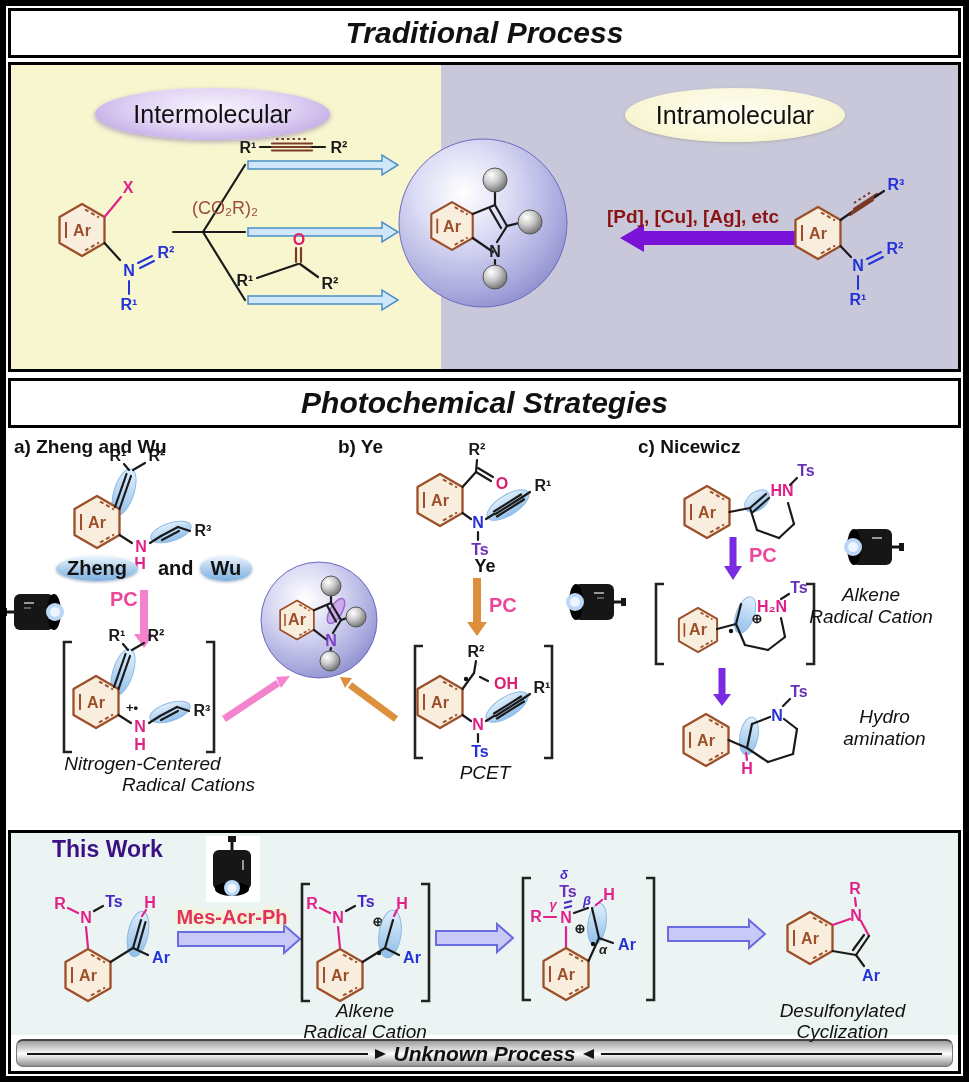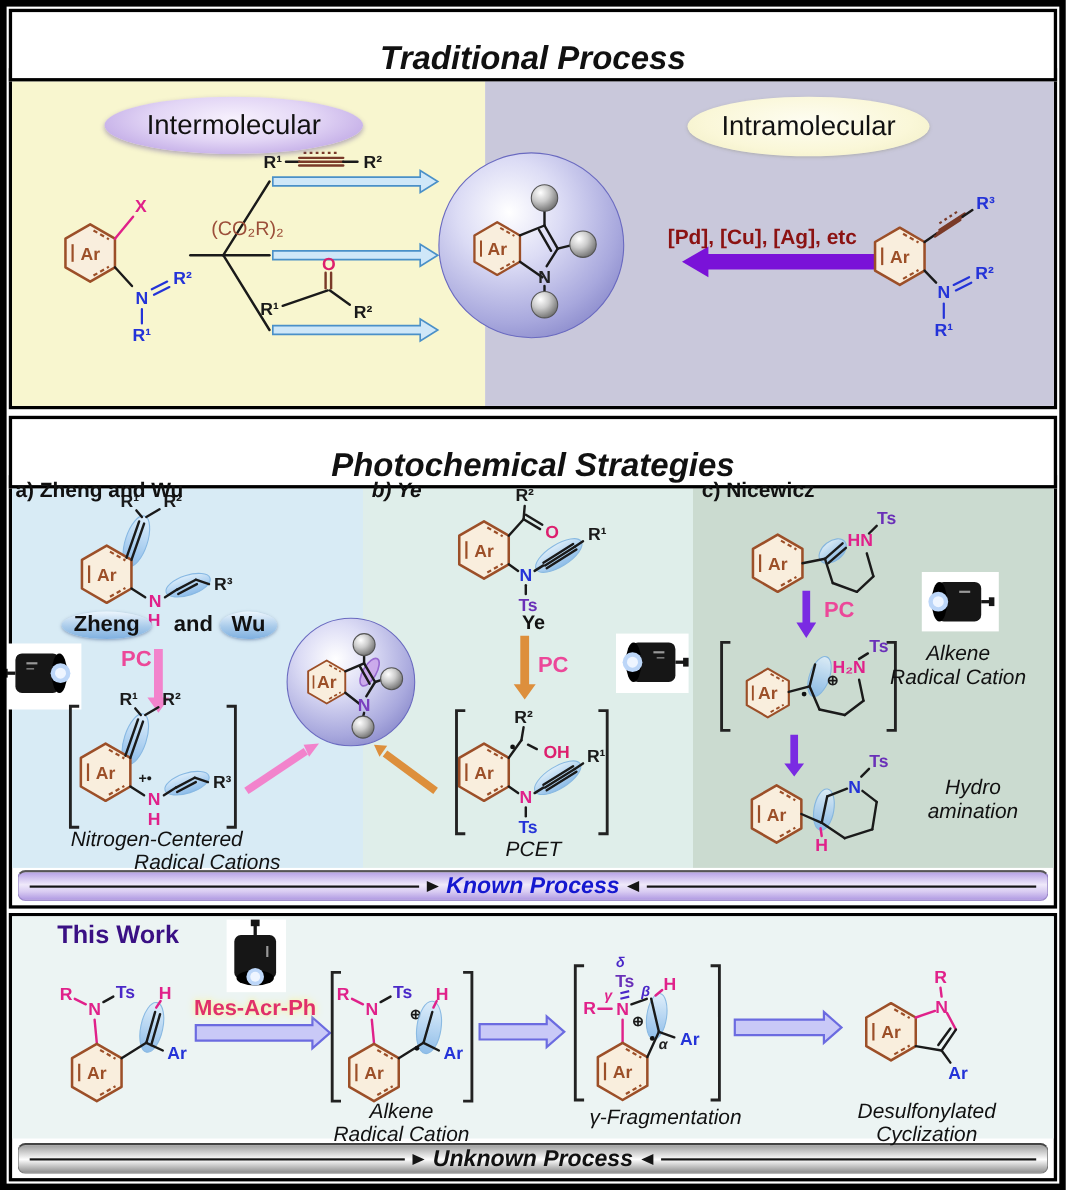--- a/index.html
+++ b/index.html
@@ -1,18 +1,18 @@
 <!DOCTYPE html>
 <html><head>
 <meta charset="utf-8">
 <style>
   html,body{margin:0;padding:0;background:#fff;}
   .page{position:relative;width:969px;height:1082px;background:#fff;font-family:"Liberation Sans",sans-serif;overflow:hidden;}
   .frame{position:absolute;inset:0;border:6px solid #000;pointer-events:none;z-index:50;}
-  .titlebox{position:absolute;left:8px;width:953px;height:66px;background:#fff;border:3px solid #000;box-sizing:border-box;display:flex;align-items:flex-end;justify-content:center;z-index:5;}
+  .titlebox{position:absolute;left:8px;width:953px;height:50px;background:#fff;border:3px solid #000;box-sizing:border-box;display:flex;align-items:center;justify-content:center;z-index:5;}
   .titlebox .t{font-size:30px;font-weight:bold;font-style:italic;color:#111;}
   .secbox{position:absolute;left:8px;width:953px;border:3px solid #000;box-sizing:border-box;z-index:1;}
   .trad-left{position:absolute;top:0;left:0;bottom:0;width:430px;background:#f8f6cf;}
   .trad-right{position:absolute;top:0;right:0;bottom:0;left:430px;background:#c9c8db;}
   .panel-a{position:absolute;top:0;bottom:34px;left:0;width:319px;background:#d8ebf5;}
   .panel-b{position:absolute;top:0;bottom:34px;left:319px;width:300px;background:#dfeeea;}
   .panel-c{position:absolute;top:0;bottom:34px;left:619px;right:0;background:#cbdbd0;}
   .work-bg{position:absolute;inset:0 0 36px 0;background:#ecf4f3;}
   .oval{position:absolute;border-radius:50%;display:flex;align-items:center;justify-content:center;z-index:6;}
   .oval-purple{background:radial-gradient(ellipse at 50% 38%,#f7f1fd 0%,#e2d5f5 45%,#b094de 100%);box-shadow:0 2px 5px rgba(90,70,150,.45);}
@@ -64,32 +64,20 @@
 
   <div class="secbox" style="top:62px;height:310px;">
     <div class="trad-left"></div>
     <div class="trad-right"></div>
   </div>
 
   <div class="titlebox" style="top:378px;">
     <span class="t">Photochemical Strategies</span>
   </div>
 
-  <div class="secbox" style="top:432px;height:394px;">
-    <div class="panel-a"></div>
-    <div class="panel-b"></div>
-    <div class="panel-c"></div>
-    <div class="process-bar bar-known">
-      <div class="process-line"></div>
-      <div class="tri-r"></div>
-      <span class="process-text txt-known">Known Process</span>
-      <div class="tri-l"></div>
-      <div class="process-line"></div>
-    </div>
-  </div>
 
   <div class="secbox" style="top:830px;height:244px;">
     <div class="work-bg"></div>
     <div class="process-bar bar-unknown">
       <div class="process-line"></div>
       <div class="tri-r"></div>
       <span class="process-text txt-unknown">Unknown Process</span>
       <div class="tri-l"></div>
       <div class="process-line"></div>
     </div>
@@ -563,21 +551,21 @@
   <div class="lbl oval oval-purple" style="left:95px;top:88px;width:235px;height:52px;">
     <span class="t">Intermolecular</span>
   </div>
   <div class="lbl oval oval-yellow" style="left:625px;top:88px;width:220px;height:54px;">
     <span class="t">Intramolecular</span>
   </div>
   <div class="lbl diester-lbl" style="left:165px;top:198px;width:120px;">(CO₂R)₂</div>
   <div class="lbl cat-lbl" style="left:598px;top:206px;width:190px;">[Pd], [Cu], [Ag], etc</div>
 
   <div class="lbl ptitle" style="left:14px;top:436px;">a) Zheng and Wu</div>
-  <div class="lbl ptitle" style="left:338px;top:436px;font-style:italic;">b) Ye</div>
+  <div class="lbl ptitle" style="left:338px;top:436px;">b) Ye</div>
   <div class="lbl ptitle" style="left:638px;top:436px;">c) Nicewicz</div>
 
   <div class="lbl authors" style="left:56px;top:556px;">
     <span class="mini-oval"><span>Zheng</span></span>
     <span style="margin-left:14px;">and</span>
     <span class="mini-oval"><span>Wu</span></span>
   </div>
 
   <div class="lbl pc-lbl" style="left:110px;top:588px;">PC</div>
   <div class="lbl pc-lbl" style="left:489px;top:594px;">PC</div>
@@ -592,18 +580,17 @@
   <div class="lbl cap" style="left:782px;top:584px;width:178px;">Alkene</div>
   <div class="lbl cap" style="left:782px;top:606px;width:178px;">Radical Cation</div>
   <div class="lbl cap" style="left:812px;top:706px;width:145px;">Hydro</div>
   <div class="lbl cap" style="left:812px;top:728px;width:145px;">amination</div>
 
   <div class="lbl work-title" style="left:52px;top:836px;">This Work</div>
   <div class="lbl mes-lbl" style="left:152px;top:906px;width:160px;">Mes-Acr-Ph</div>
 
   <div class="lbl cap" style="left:270px;top:1000px;width:190px;">Alkene</div>
   <div class="lbl cap" style="left:270px;top:1021px;width:190px;">Radical Cation</div>
-  <div class="lbl cap" style="left:505px;top:1006px;width:200px;">γ-Fragmentation</div>
   <div class="lbl cap" style="left:745px;top:1000px;width:195px;">Desulfonylated</div>
   <div class="lbl cap" style="left:745px;top:1021px;width:195px;">Cyclization</div>
 
   <div class="frame"></div>
 </div>
 
 </body></html>

